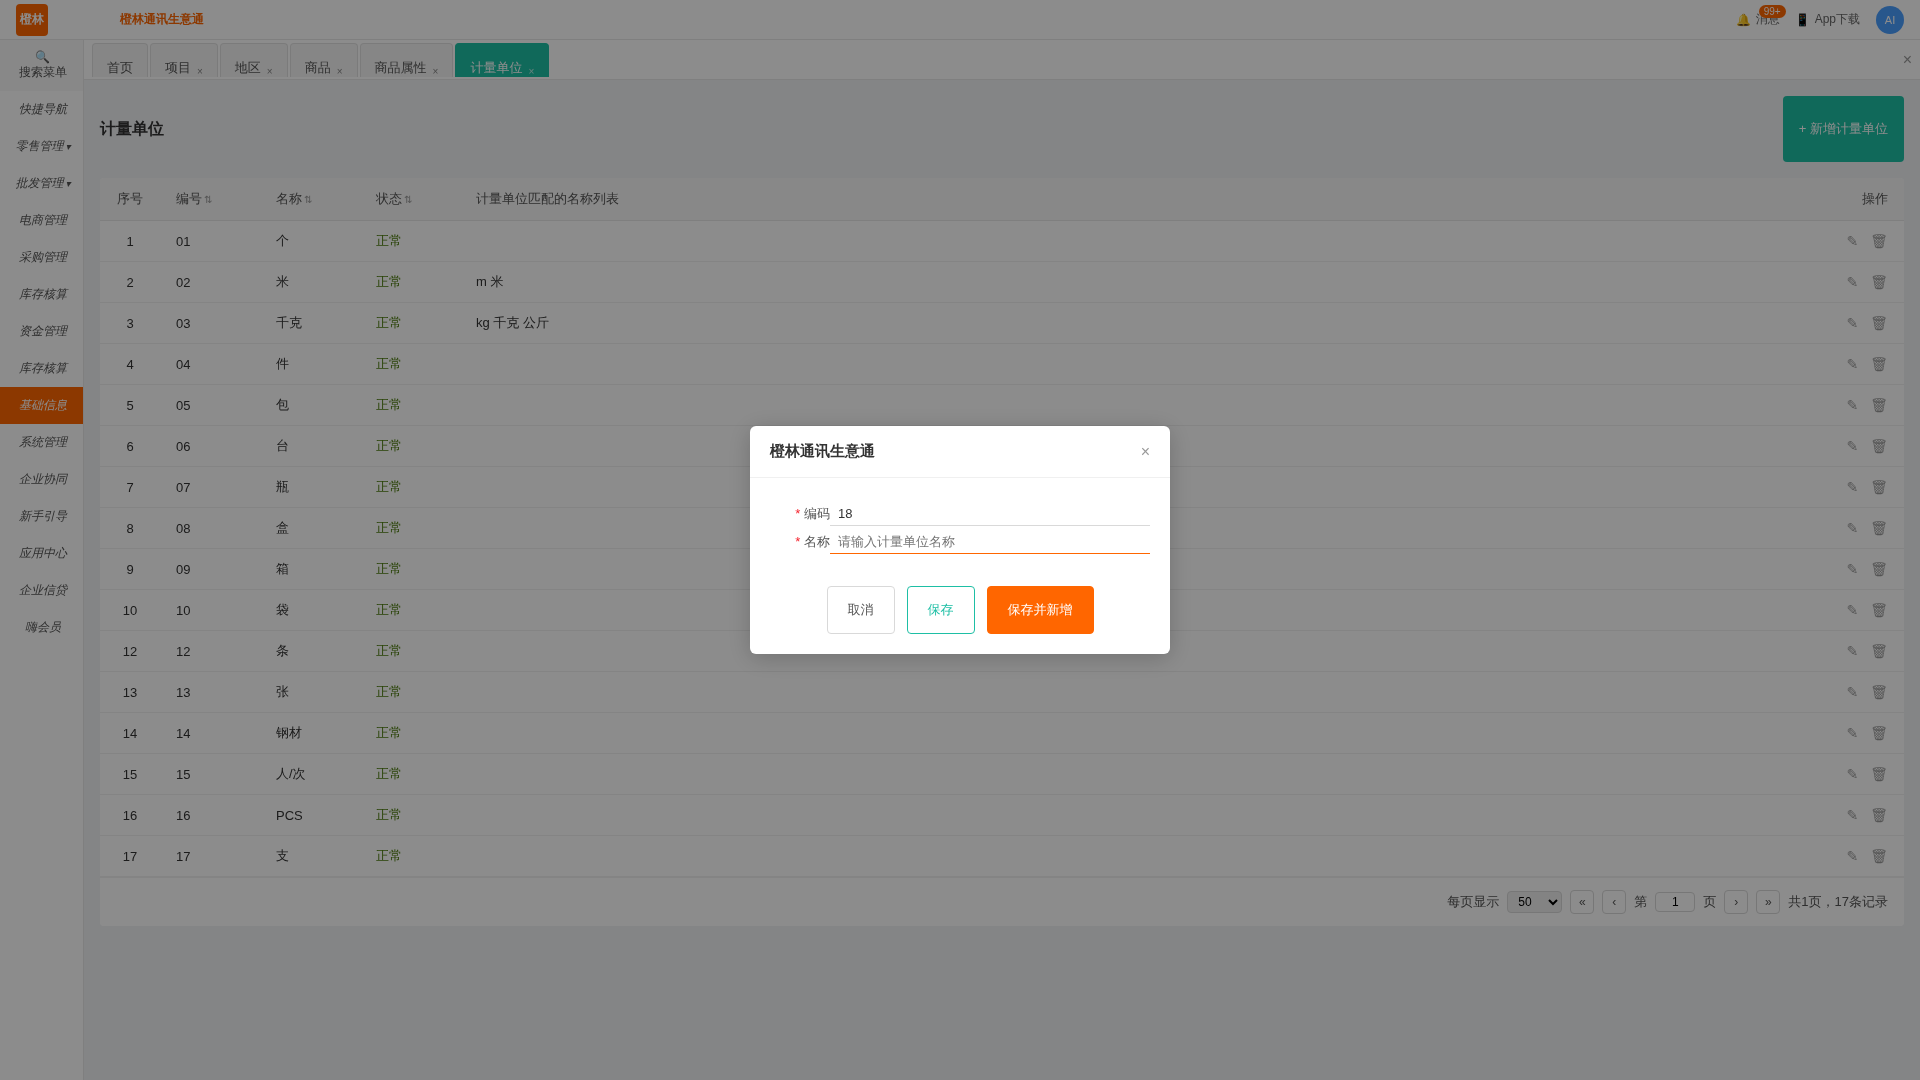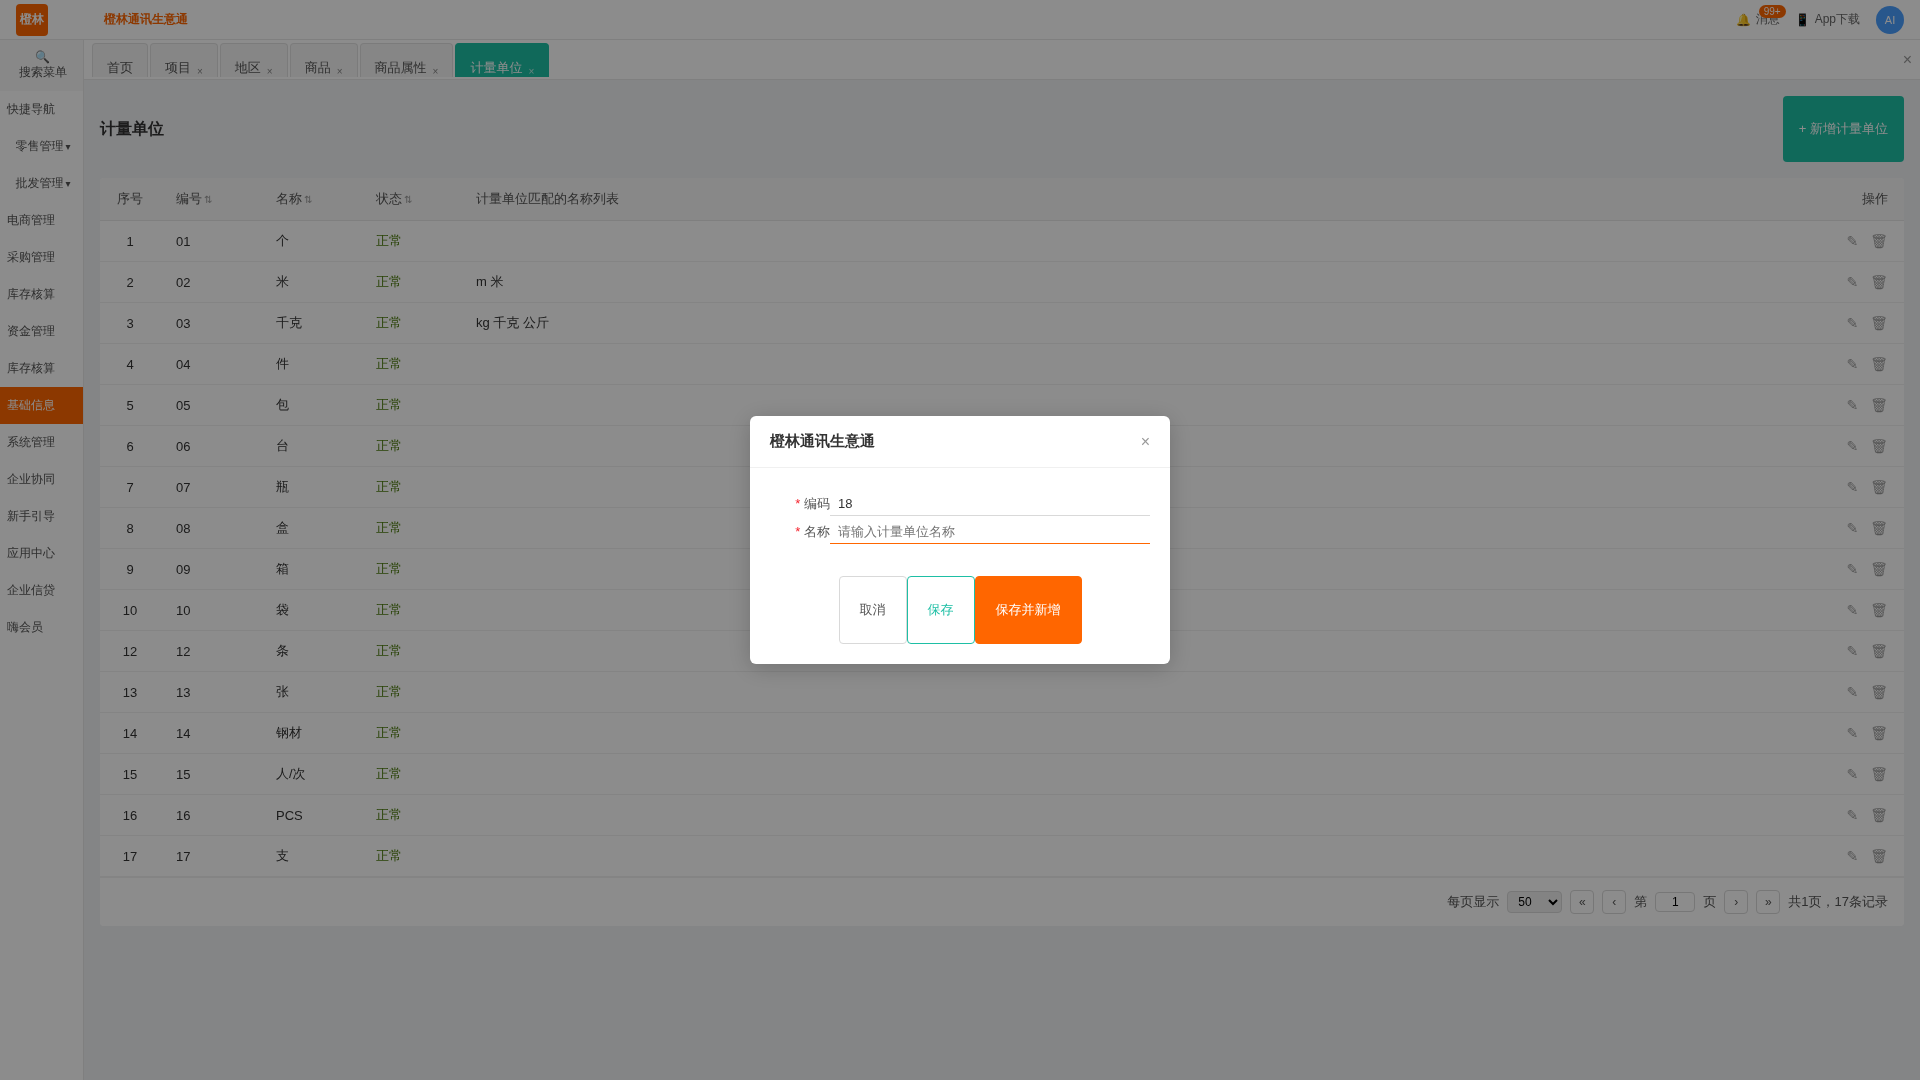--- a/index.html
+++ b/index.html
@@ -1,34 +1,34 @@
 <!DOCTYPE html>
 <html><head>
   <meta charset="utf-8">
   <style>
     * { box-sizing: border-box; margin: 0; padding: 0; }
     body { font-family: "Microsoft YaHei", "PingFang SC", sans-serif; font-size: 13px; background: #f0f2f5; color: #333; overflow: hidden; width: 1920px; height: 1080px; }
 
     
     .app-container { display: flex; flex-direction: column; height: 1080px; width: 1920px; }
     .top-bar { height: 40px; background: #fff; display: flex; align-items: center; padding: 0 16px; border-bottom: 1px solid #e8e8e8; justify-content: space-between; flex-shrink: 0; }
-    .top-bar-left { display: flex; align-items: center; gap: 8px; }
+    .top-bar-left { display: flex; align-items: center; gap: 24px; }
     .logo-area { display: flex; align-items: center; gap: 6px; width: 80px; }
     .logo-icon { width: 32px; height: 32px; background: #f60; border-radius: 4px; display: flex; align-items: center; justify-content: center; color: #fff; font-size: 12px; font-weight: bold; }
     .top-bar-right { display: flex; align-items: center; gap: 16px; }
     .notification-btn { display: flex; align-items: center; gap: 4px; font-size: 12px; color: #666; cursor: pointer; position: relative; }
     .badge { background: #f60; color: #fff; border-radius: 8px; padding: 1px 5px; font-size: 10px; position: absolute; top: -6px; right: -6px; }
     .app-download { display: flex; align-items: center; gap: 4px; font-size: 12px; color: #666; cursor: pointer; }
     .avatar { width: 28px; height: 28px; border-radius: 50%; background: #4a9eff; display: flex; align-items: center; justify-content: center; color: #fff; font-size: 11px; cursor: pointer; }
 
     .main-layout { display: flex; flex: 1; overflow: hidden; }
 
     
     .sidebar { width: 84px; background: #fff; border-right: 1px solid #e8e8e8; display: flex; flex-direction: column; overflow-y: auto; flex-shrink: 0; }
-    .sidebar-item { padding: 10px 4px; cursor: pointer; font-size: 12px; color: #555; border-left: 3px solid transparent; }
+    .sidebar-item { padding: 10px 4px; text-align: center; cursor: pointer; font-size: 12px; color: #555; border-left: 3px solid transparent; font-style: italic; }
     .sidebar-item.active { background: #f60; color: #fff; border-left-color: #f60; }
     .sidebar-item-with-arrow { display: flex; align-items: center; justify-content: center; gap: 2px; }
     .arrow-down { font-size: 10px; }
 
     
     .content-area { flex: 1; display: flex; flex-direction: column; overflow: hidden; }
 
     
     .tabs-bar { height: 40px; background: #fff; display: flex; align-items: center; border-bottom: 1px solid #e8e8e8; padding: 0 8px; gap: 2px; flex-shrink: 0; position: relative; }
     .tab { display: flex; align-items: flex-end; gap: 6px; padding: 0 14px; height: 34px; border-radius: 4px 4px 0 0; font-size: 13px; cursor: pointer; color: #555; background: #f5f5f5; border: 1px solid #e0e0e0; border-bottom: none; }
@@ -71,23 +71,23 @@
     
     .dialog { background: #fff; border-radius: 6px; width: 420px; box-shadow: 0 4px 24px rgba(0,0,0,0.2); overflow: hidden; }
     .dialog-header { display: flex; justify-content: space-between; align-items: center; padding: 16px 20px; border-bottom: 1px solid #f0f0f0; }
     .dialog-title { font-size: 15px; font-weight: 600; color: #333; }
     .dialog-close { cursor: pointer; color: #999; font-size: 16px; }
     .dialog-body { padding: 24px 20px 16px; }
     .form-row { display: flex; align-items: center; margin-bottom: 4px; }
     .form-label { width: 60px; text-align: right; font-size: 13px; color: #555; flex-shrink: 0; }
     .form-input { flex: 1; border: none; border-bottom: 1px solid #d9d9d9; padding: 4px 8px; font-size: 13px; outline: none; color: #333; }
     .form-input.active-input { border-bottom-color: #f60; }
-    .dialog-footer { display: flex; justify-content: center; gap: 0; padding: 12px 20px 20px; }
+    .dialog-footer { display: flex; justify-content: center; gap: 12px; padding: 12px 20px 20px; }
     .btn-cancel { background: #fff; border: 1px solid #d9d9d9; color: #555; padding: 7px 20px; border-radius: 4px; cursor: pointer; font-size: 13px; }
-    .btn-save { background: #fff; border: 1px solid #1ebfa5; color: #1ebfa5; padding: 24px 20px; border-radius: 4px; cursor: pointer; font-size: 13px; }
+    .btn-save { background: #fff; border: 1px solid #1ebfa5; color: #1ebfa5; padding: 14px 20px; border-radius: 4px; cursor: pointer; font-size: 13px; }
     .btn-save-new { background: #f60; border: 1px solid #f60; color: #fff; padding: 7px 20px; border-radius: 4px; cursor: pointer; font-size: 13px; }
 
     .search-sidebar-item { padding: 10px 4px; text-align: center; cursor: pointer; font-size: 12px; color: #555; border-left: 3px solid transparent; background: #f8f8f8; }
   </style>
 </head>
 <body>
 
 <div class="app-container">
 
   <div class="top-bar">

